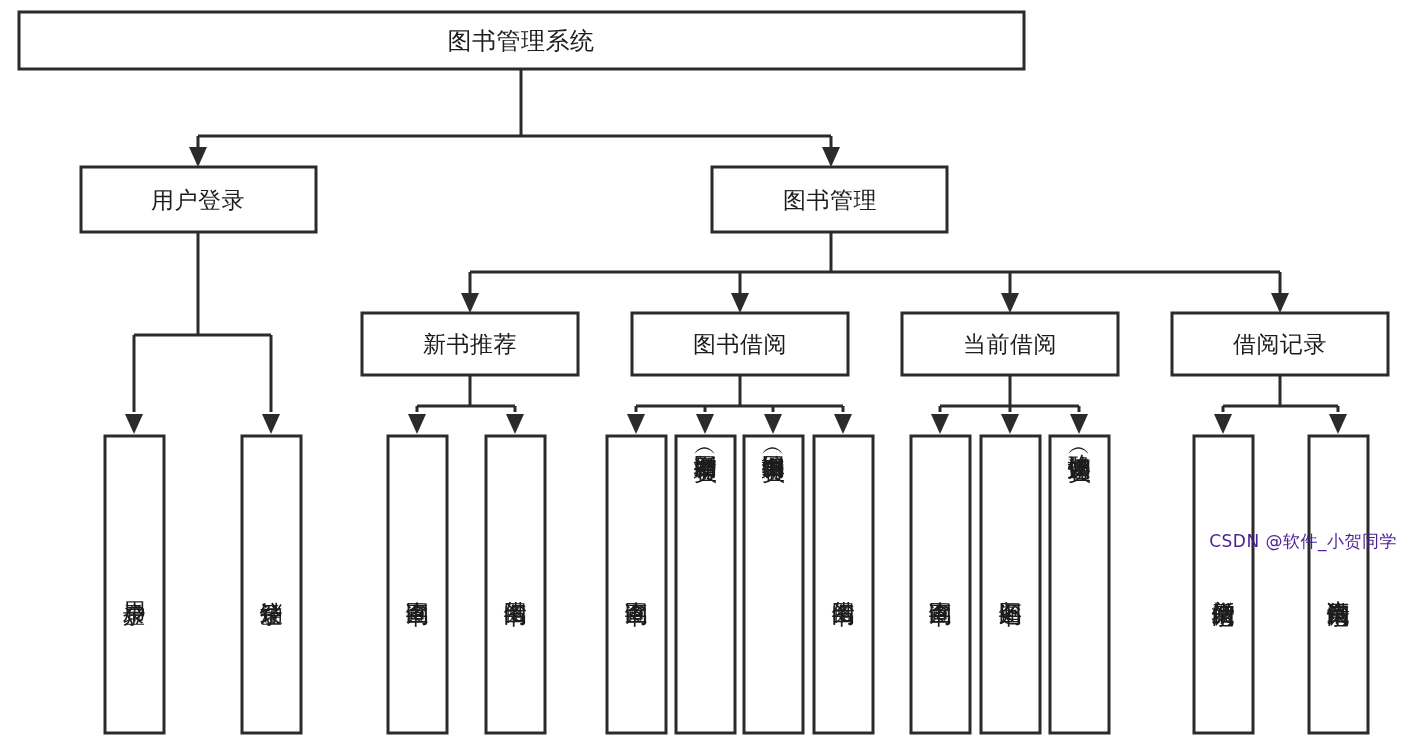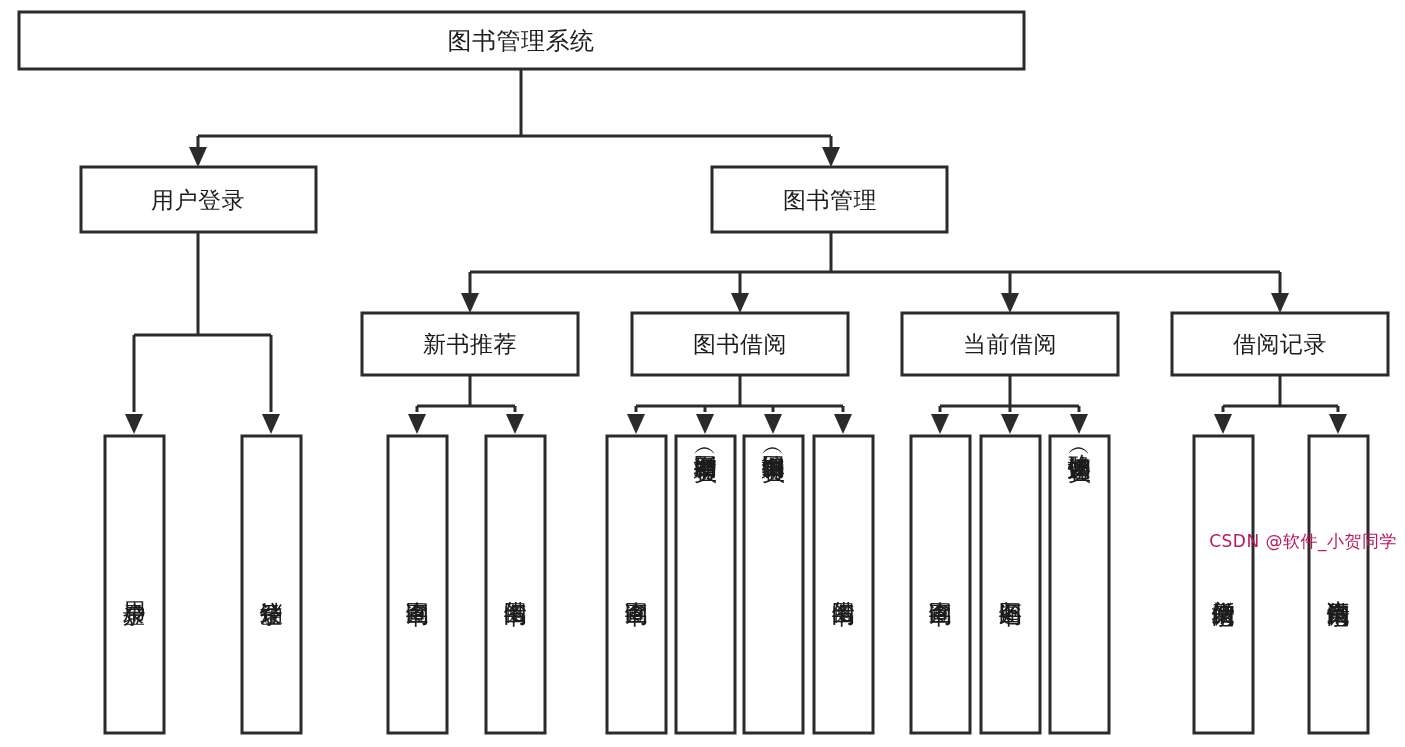--- a/index.html
+++ b/index.html
@@ -71,21 +71,21 @@
     letter-spacing: 1px;
     white-space: nowrap;
     text-align: center;
   }
   #watermark {
     position: absolute;
     right: 8px;
     bottom: 6px;
     font-family: "DejaVu Sans", "Liberation Sans", sans-serif;
     font-size: 17px;
-    color: #be185d;
+    color: #4c1d95;
     letter-spacing: 0.5px;
     user-select: none;
   }
 </style>
 </head>
 <body>
 
 <div id="diagram-root">
 
   <svg id="diagram-svg" viewBox="0 0 1405 747">

